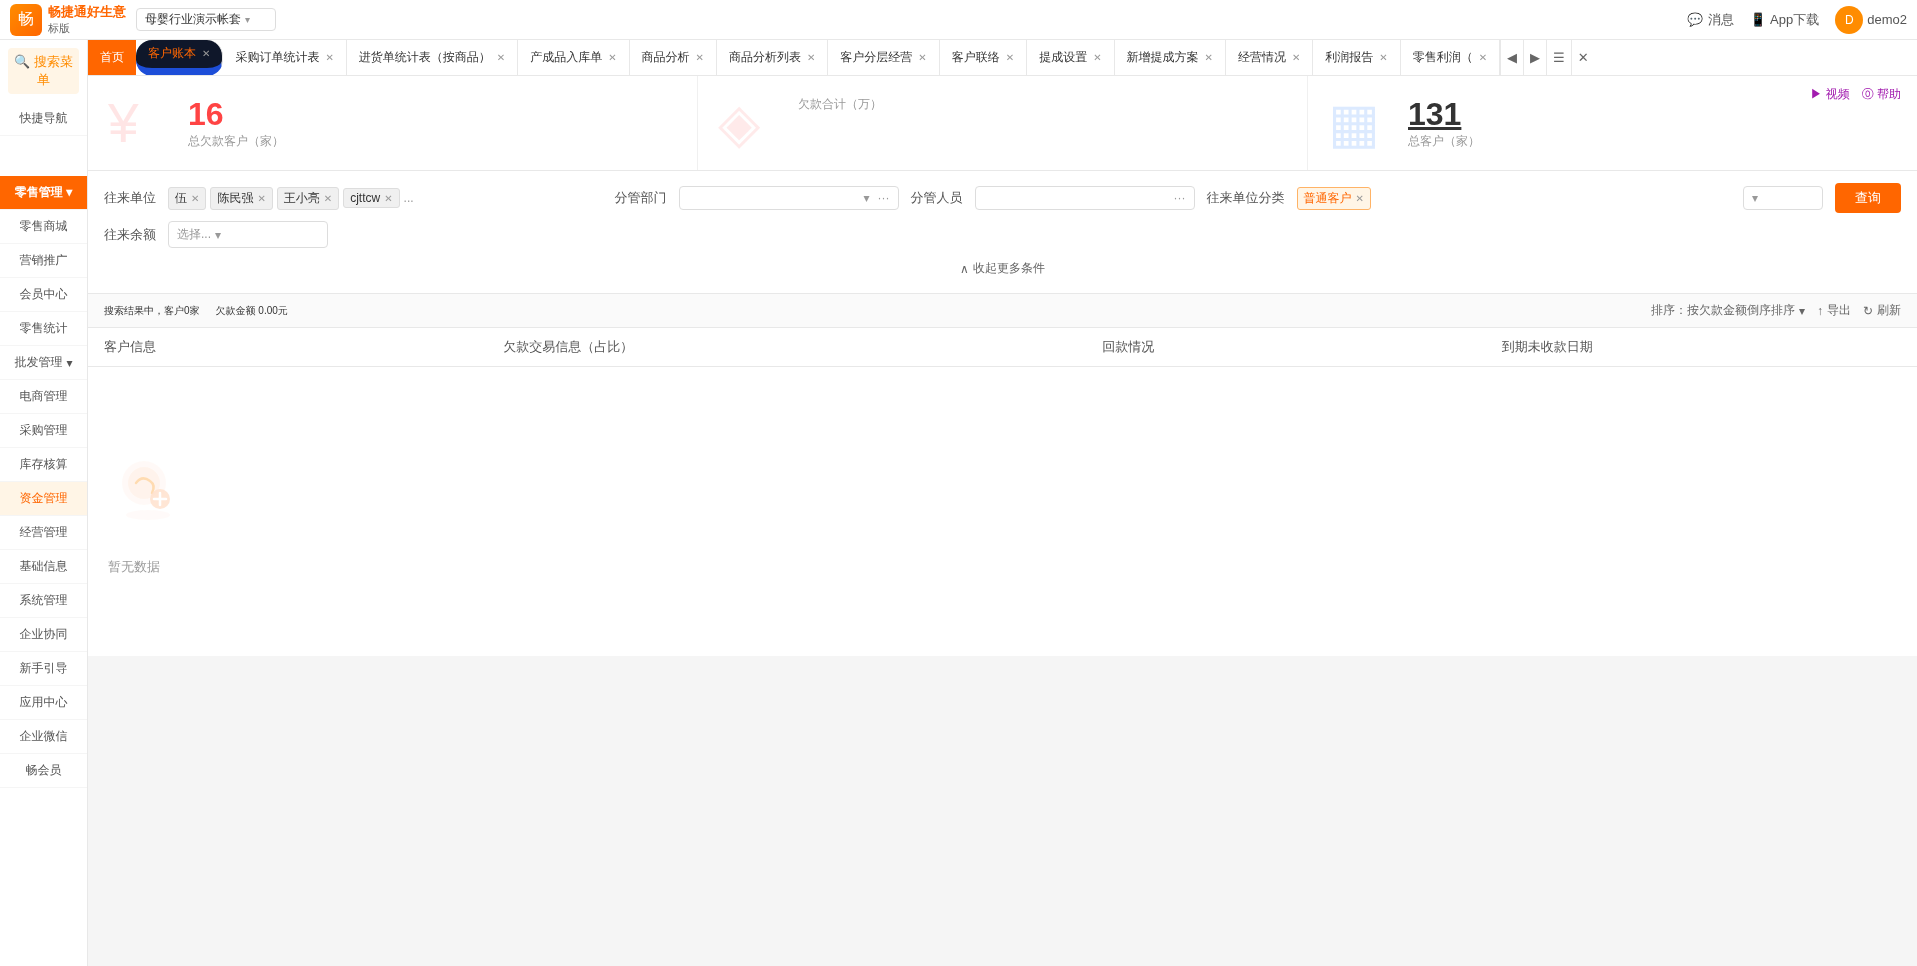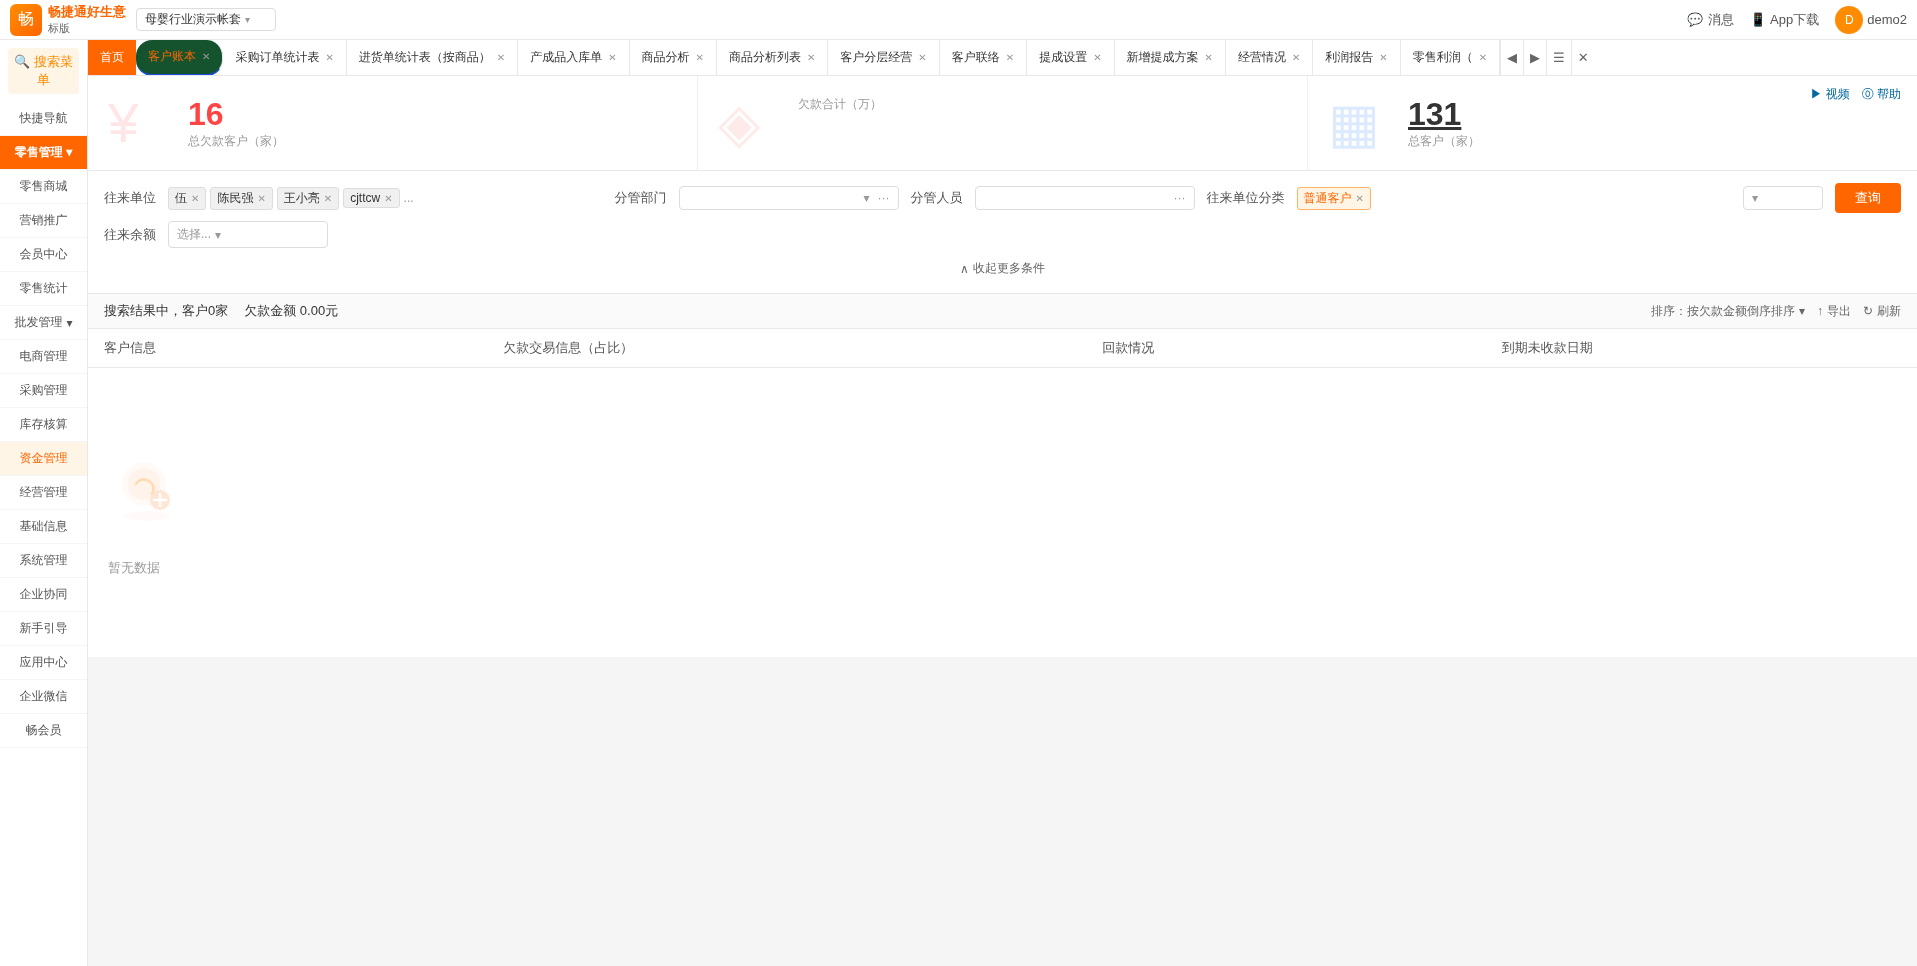--- a/index.html
+++ b/index.html
@@ -19,27 +19,27 @@
     .top-logo .logo-icon { width: 32px; height: 32px; background: linear-gradient(135deg, #ff8c00, #ff6600); border-radius: 6px; display: flex; align-items: center; justify-content: center; color: #fff; font-size: 16px; }
     .top-logo .logo-text { font-size: 11px; color: #666; line-height: 1.3; }
     .top-logo .logo-text .brand { color: #ff6600; font-weight: bold; font-size: 13px; }
     .top-selector { display: flex; align-items: center; border: 1px solid #ddd; border-radius: 4px; padding: 2px 8px; background: #fff; cursor: pointer; gap: 4px; font-size: 12px; color: #333; min-width: 140px; }
     .top-right { margin-left: auto; display: flex; align-items: center; gap: 16px; }
     .top-right-item { display: flex; align-items: center; gap: 4px; font-size: 13px; color: #555; cursor: pointer; }
     .avatar { width: 28px; height: 28px; border-radius: 50%; background: #ff8c00; display: flex; align-items: center; justify-content: center; color: #fff; font-size: 12px; }
     .sidebar-search { padding: 8px; }
     .sidebar-search-btn { width: 100%; background: #fff5e6; border: none; border-radius: 4px; padding: 5px; font-size: 13px; color: #ff8c00; cursor: pointer; }
     .sidebar-nav-item { padding: 8px 0; text-align: center; font-size: 12px; color: #555; cursor: pointer; border-bottom: 1px solid #f5f5f5; }
-    .sidebar-nav-item.active { background: #ff6600; color: #fff; font-weight: bold; }
+    .sidebar-nav-item.active { background: #ff6600; color: #fff; font-weight: bold; margin-top: 40px; }
     .sidebar-nav-item.active-parent { background: #fff5e6; color: #ff6600; }
     .sidebar-nav-item.has-arrow { display: flex; align-items: center; justify-content: center; gap: 4px; }
 
     
     .tab-item { display: flex; align-items: center; padding: 0 12px; height: 36px; border-right: 1px solid #e8e8e8; white-space: nowrap; font-size: 12px; cursor: pointer; gap: 4px; flex-shrink: 0; }
-    .tab-item.active { color: #ff6600; border-bottom: 2px solid #1d4ed8; background: #14532d; border-radius: 16px; }
+    .tab-item.active { color: #ff6600; border-bottom: 8px solid #1d4ed8; background: #0f172a; border-radius: 16px; }
     .tab-item .close-btn { color: #999; font-size: 10px; margin-left: 2px; }
     .tab-home { background: #ff6600; color: #fff; padding: 0 12px; height: 36px; display: flex; align-items: center; font-size: 12px; flex-shrink: 0; }
     .tab-nav-btn { padding: 0 6px; height: 36px; display: flex; align-items: center; color: #666; cursor: pointer; border-left: 1px solid #e8e8e8; }
 
     
     .stats-bar { background: #fff; display: flex; align-items: stretch; border-bottom: 1px solid #e8e8e8; position: relative; }
     .stat-item { flex: 1; padding: 20px 30px; display: flex; flex-direction: column; gap: 6px; position: relative; }
     .stat-item + .stat-item { border-left: 1px solid #f0f0f0; }
     .stat-value { font-size: 32px; font-weight: bold; color: #333; }
     .stat-value.red { color: #ff4444; }
@@ -54,21 +54,21 @@
     .filter-tag { display: flex; align-items: center; background: #f0f0f0; border: 1px solid #ddd; border-radius: 3px; padding: 2px 6px; font-size: 12px; gap: 4px; }
     .filter-tag .remove { color: #999; cursor: pointer; font-size: 10px; }
     .filter-more { color: #999; cursor: pointer; font-size: 12px; }
     .filter-select { display: flex; align-items: center; border: 1px solid #ddd; border-radius: 4px; padding: 4px 8px; background: #fff; cursor: pointer; gap: 4px; min-width: 160px; font-size: 12px; color: #999; }
     .filter-select-wide { min-width: 220px; }
     .filter-tag-active { background: #fff5e6; border-color: #ffb366; color: #ff6600; }
     .filter-collapse { display: flex; align-items: center; gap: 4px; color: #666; font-size: 12px; cursor: pointer; justify-content: center; padding: 4px 0; }
 
     
     .result-bar { display: flex; align-items: center; padding: 8px 16px; background: #fafafa; border-bottom: 1px solid #e8e8e8; gap: 16px; }
-    .result-text { font-size: 13px; color: #333; }
+    .result-text { font-size: 10px; color: #333; }
     .result-right { margin-left: auto; display: flex; align-items: center; gap: 12px; font-size: 12px; color: #666; }
     .sort-select { display: flex; align-items: center; gap: 4px; cursor: pointer; justify-content: flex-end; }
     .action-btn { display: flex; align-items: center; gap: 4px; cursor: pointer; color: #666; }
 
     
     .table-container { background: #fff; }
     .table-header { display: flex; padding: 10px 16px; background: #fff; border-bottom: 1px solid #e8e8e8; font-size: 13px; color: #555; font-weight: 500; }
     .table-col-1 { flex: 2; }
     .table-col-2 { flex: 3; }
     .table-col-3 { flex: 2; }
@@ -249,21 +249,21 @@
         </div>
         <div class="tab-nav-btn">◀</div>
         <div class="tab-nav-btn">▶</div>
         <div class="tab-nav-btn">☰</div>
         <div class="tab-nav-btn">✕</div>
       </div>
 
       <div class="main-content">
 
         <div class="stats-bar">
-          <div style="position:absolute;top:10px;right:16px;display:flex;gap:12px;font-size:12px;color:#0369a1;">
+          <div style="position:absolute;top:10px;right:16px;display:flex;gap:12px;font-size:12px;color:#a21caf;">
             <span style="cursor:pointer;">▶ <span>视频</span></span>
             <span style="cursor:pointer;">⓪ <span>帮助</span></span>
           </div>
 
           <div class="stat-item">
             <div style="position:absolute;left:20px;top:50%;transform:translateY(-50%);font-size:55px;color:#ffcccc;opacity:0.5;pointer-events:none;">¥</div>
             <div style="padding-left:70px;">
               <div class="stat-value red">16</div>
               <div class="stat-label">总欠款客户（家）</div>
             </div>

